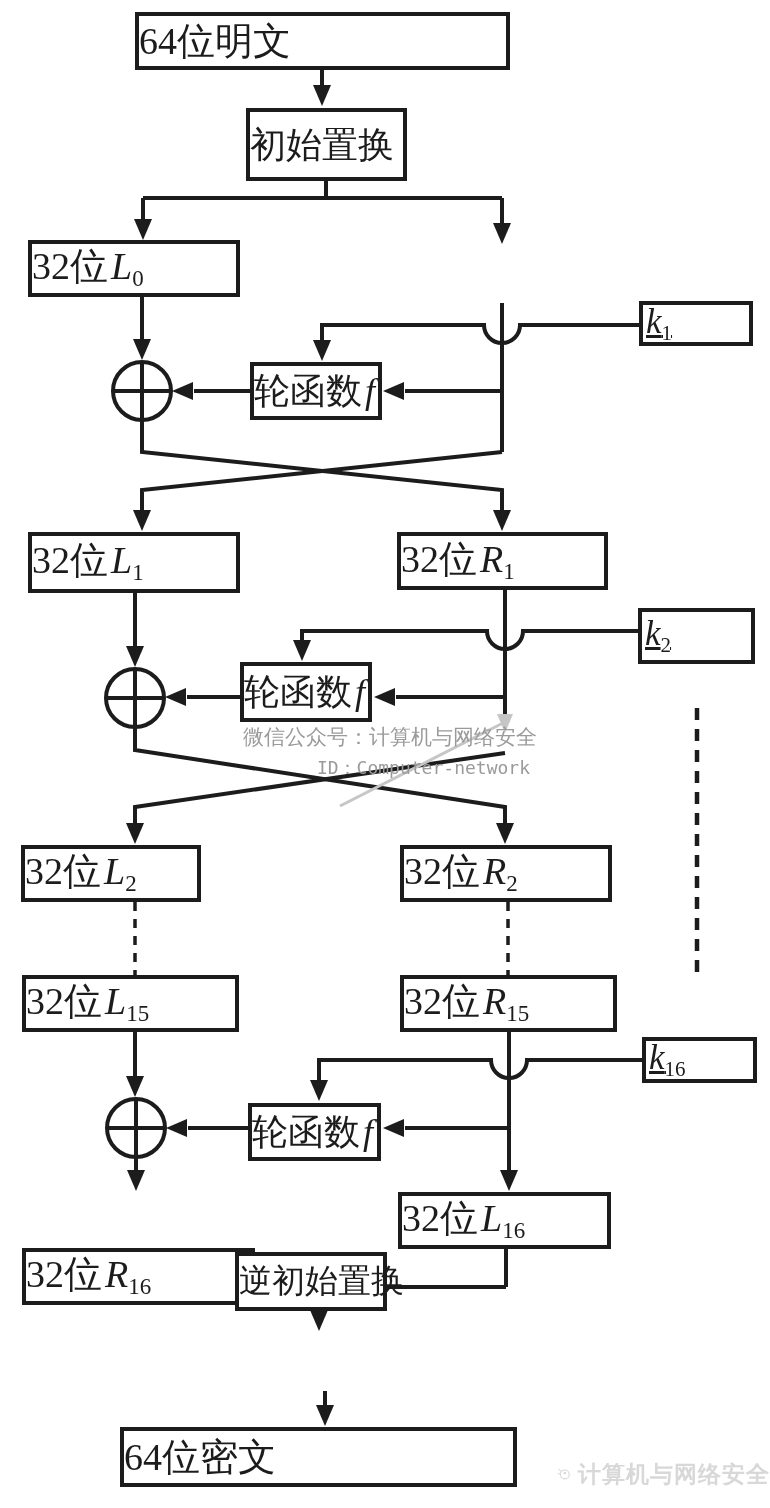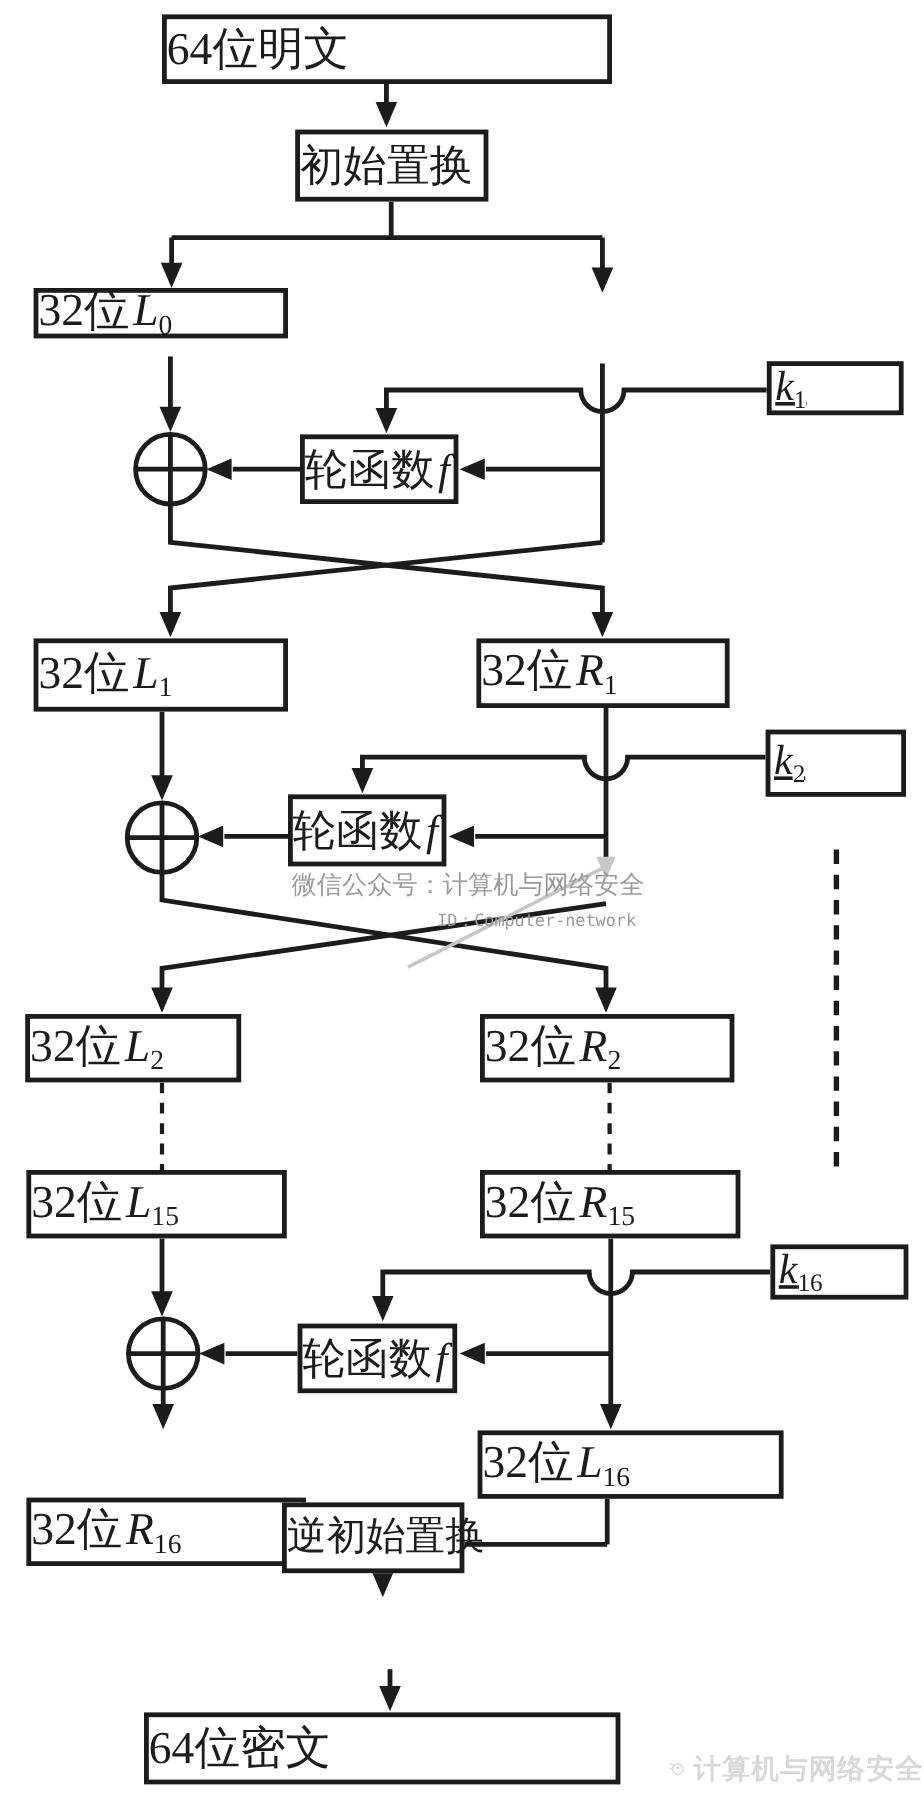--- a/index.html
+++ b/index.html
@@ -21,23 +21,23 @@
        background:var(--box-bg);display:flex;align-items:center;justify-content:flex-start;
        color:var(--line);}
   .lbl{font-size:38px;line-height:1;white-space:nowrap;}
   .lbl .var{font-style:italic;padding-left:3px;}
   .lbl .sub{font-size:23px;font-style:normal;vertical-align:-7px;line-height:1;}
   .lbl.kk{font-size:35px;text-decoration:underline;}
   .lbl.kk .sub{font-size:21px;}
   .lbl.ff{font-size:36px;}
   .lbl.tight{font-size:33px;}
   #wm-center{position:absolute;left:243px;top:724px;width:287px;color:var(--watermark-text);}
-  #wm-center .l1{font-family:Liberation Serif, serif;font-size:21px;
+  #wm-center .l1{font-family:Liberation Sans, sans-serif;font-size:21px;
                  line-height:26px;letter-spacing:0px;white-space:nowrap;}
-  #wm-center .l2{font-family:"DejaVu Sans Mono","Liberation Mono",monospace;font-size:14px;
+  #wm-center .l2{font-family:"DejaVu Sans Mono","Liberation Mono",monospace;font-size:18px;
                  line-height:22px;margin-top:7px;text-align:right;white-space:nowrap;}
   #wm-footer{position:absolute;left:556px;top:1455px;width:214px;height:38px;display:flex;
              align-items:center;gap:7px;color:var(--footer-watermark);}
   #wm-footer .brand{font-family:"Liberation Sans","DejaVu Sans",sans-serif;font-weight:700;
                     font-size:23px;letter-spacing:1px;white-space:nowrap;
                     text-shadow:1px 1px 0 #ffffff;}
 </style>
 </head>
 <body>
 
@@ -128,25 +128,25 @@
       <polygon class="ah" points="310,1310 328,1310 319,1331"></polygon>
       <path class="ln" d="M325,1391 V1406"></path>
       <polygon class="ah" points="316,1405 334,1405 325,1426"></polygon>
     </g>
   </svg>
 
   <div class="box" style="left:135px;top:12px;width:375px;height:58px">
     <span class="lbl">64位明文</span>
   </div>
 
-  <div class="box" style="left:246px;top:108px;width:161px;height:60px">
+  <div class="box" style="left:246px;top:108px;width:161px;height:73px">
     <span class="lbl ff">初始置换</span>
   </div>
 
-  <div class="box" style="left:28px;top:240px;width:212px;height:42px">
+  <div class="box" style="left:28px;top:240px;width:212px;height:57px">
     <span class="lbl"><span>32位</span><span class="var">L</span><sub class="sub">0</sub></span>
   </div>
 
   <div class="box" style="left:639px;top:301px;width:114px;height:45px">
     <span class="lbl kk"><span class="var">k</span><sub class="sub">1</sub></span>
   </div>
   <div class="box" style="left:250px;top:362px;width:132px;height:58px">
     <span class="lbl ff"><span>轮函数</span><span class="var">f</span></span>
   </div>
 
@@ -181,21 +181,21 @@
   <div class="box" style="left:642px;top:1037px;width:115px;height:46px">
     <span class="lbl kk"><span class="var">k</span><sub class="sub">16</sub></span>
   </div>
   <div class="box" style="left:248px;top:1103px;width:133px;height:58px">
     <span class="lbl ff"><span>轮函数</span><span class="var">f</span></span>
   </div>
 
   <div class="box" style="left:22px;top:1248px;width:233px;height:57px">
     <span class="lbl"><span>32位</span><span class="var">R</span><sub class="sub">16</sub></span>
   </div>
-  <div class="box" style="left:398px;top:1192px;width:255px;height:57px">
+  <div class="box" style="left:398px;top:1192px;width:213px;height:57px">
     <span class="lbl"><span>32位</span><span class="var">L</span><sub class="sub">16</sub></span>
   </div>
 
   <div class="box" style="left:235px;top:1252px;width:152px;height:59px">
     <span class="lbl tight">逆初始置换</span>
   </div>
 
   <div class="box" style="left:120px;top:1427px;width:397px;height:60px">
     <span class="lbl">64位密文</span>
   </div>

